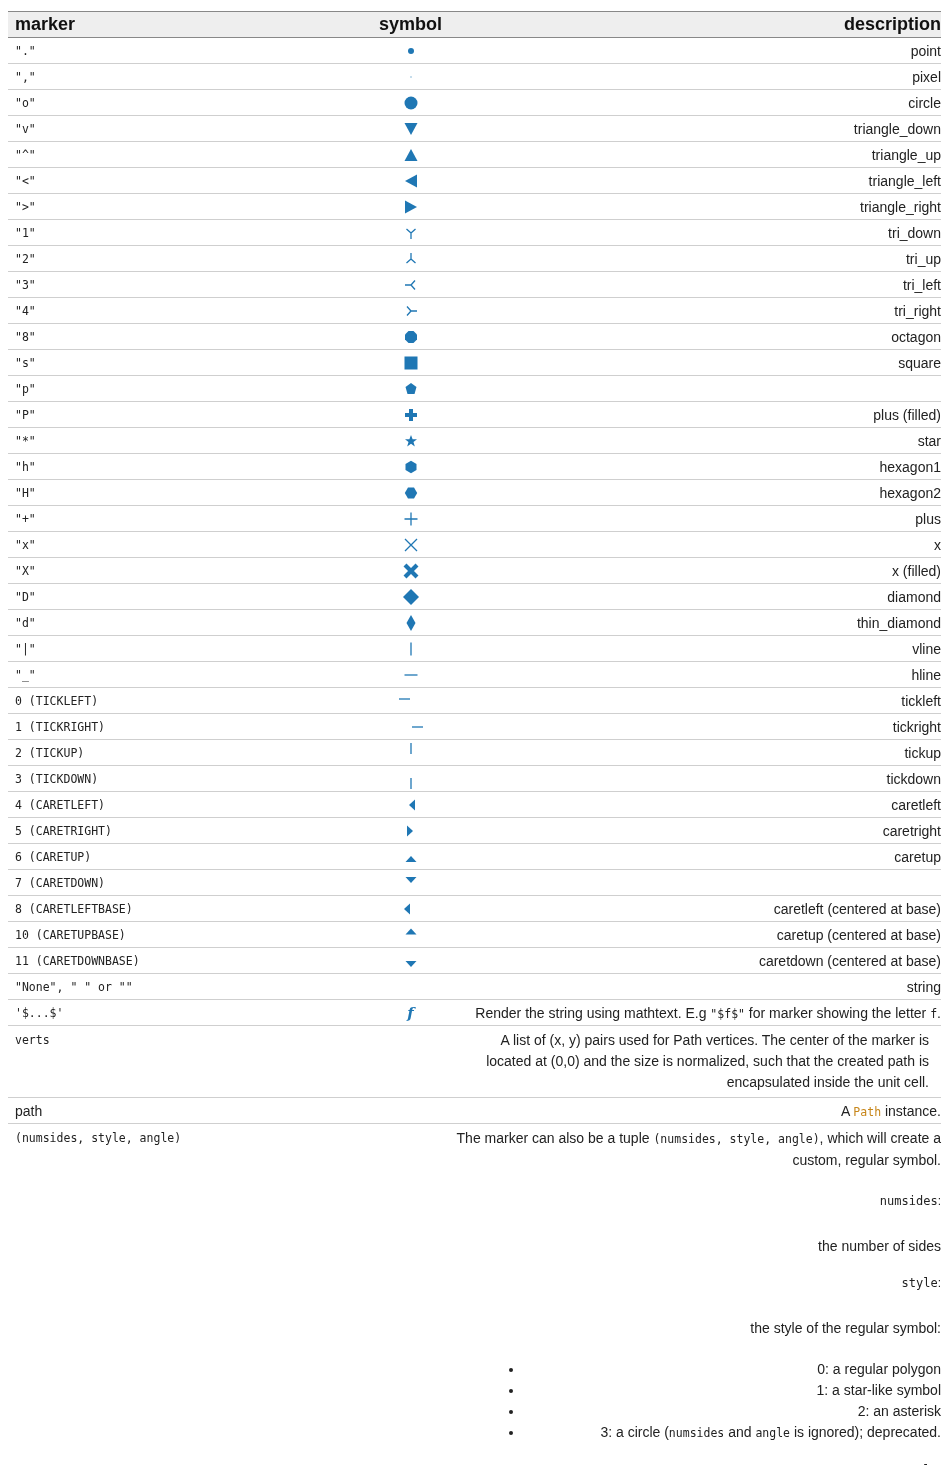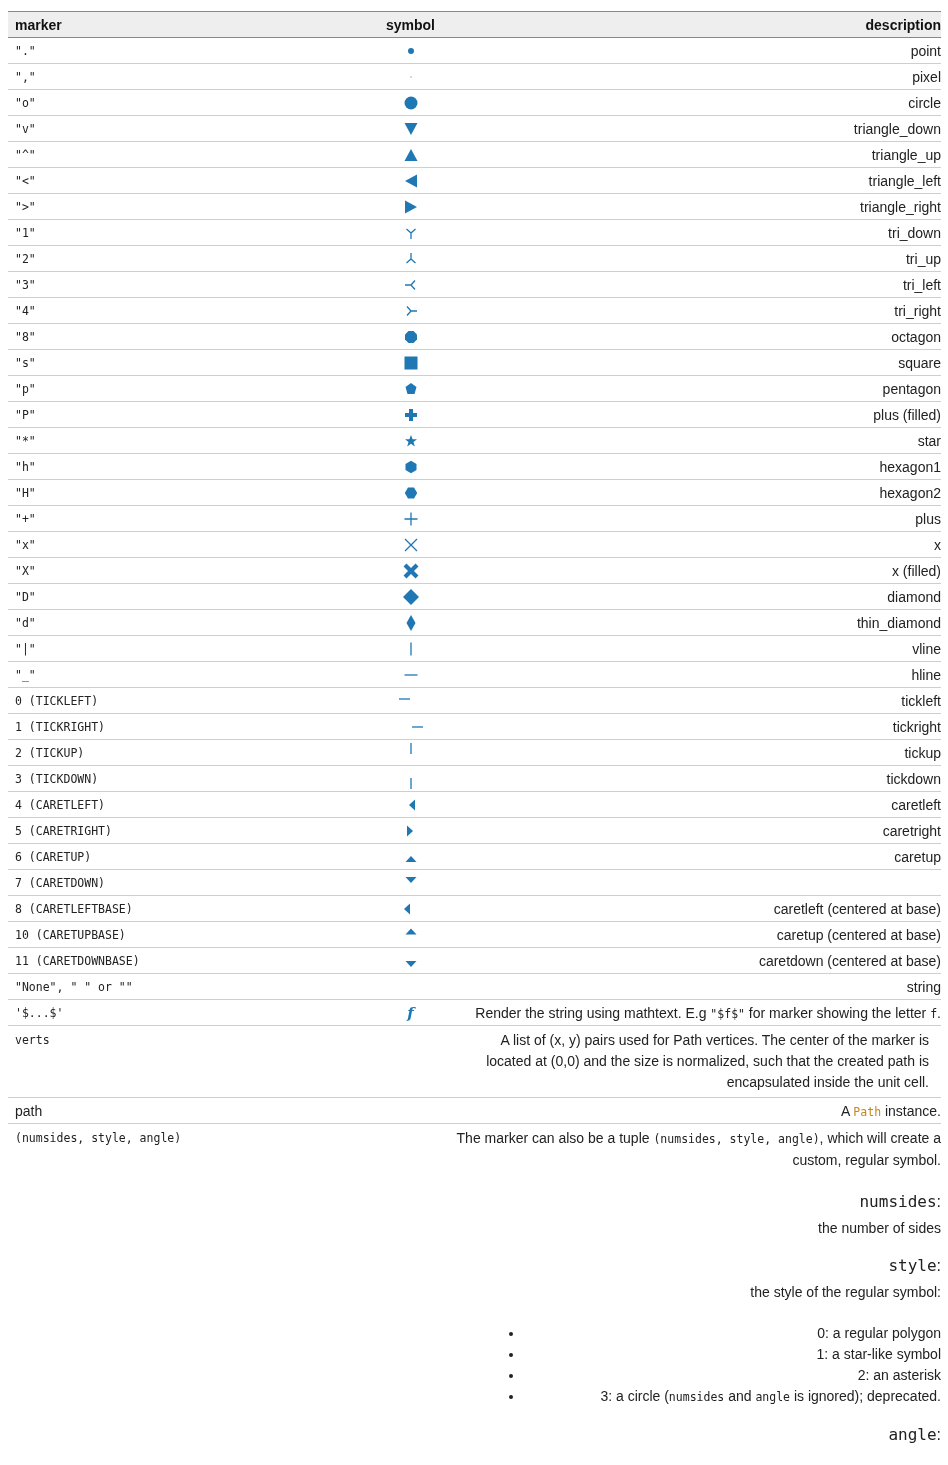--- a/index.html
+++ b/index.html
@@ -1,32 +1,32 @@
 <!DOCTYPE html>
 <html><head>
 <meta charset="utf-8">
 <style>
   html, body { margin: 0; padding: 0; background: #ffffff; }
   body { width: 948px; height: 1465px; overflow: hidden; font-family: "Liberation Sans", sans-serif; font-size: 14px; color: #222; }
   .table { position: absolute; left: 8px; top: 11px; width: 933px; }
-  .thead { height: 25px; background: #eeeeee; border-top: 1px solid #888; border-bottom: 1px solid #888; display: flex; align-items: center; font-weight: bold; font-size: 14px; color: #111; }
+  .thead { height: 25px; background: #eeeeee; border-top: 1px solid #888; border-bottom: 1px solid #888; display: flex; align-items: center; font-weight: bold; font-size: 18px; color: #111; }
   .row { display: flex; border-bottom: 1px solid #cfcfcf; height: 25px; align-items: center; }
   .c1 { width: 360px; padding-left: 7px; box-sizing: border-box; }
   .c2 { width: 85px; text-align: right; position: relative; height: 100%; display: flex; align-items: center; justify-content: center; }
   .c3 { flex: 1; padding-left: 1px; text-align: right; }
   .mono { font-family: "DejaVu Sans Mono", monospace; font-size: 11.5px; color: #222; }
   .sym svg { display: block; }
   .tall { height: auto; align-items: flex-start; padding: 4px 0 4px; }
   .tall .c3 { line-height: 21px; }
   .tall .c1 { padding-top: 3px; }
   .code { font-family: "DejaVu Sans Mono", monospace; font-size: 11.5px; }
   .path-code { color: #c7861a; font-family: "DejaVu Sans Mono", monospace; font-size: 11.5px; }
   dl { margin: 20px 0 0 0; }
-  dt { font-family: "DejaVu Sans Mono", monospace; font-size: 16px; margin: 0; }
-  dd { margin: 6px 0 16px 30px; }
+  dt { font-family: "DejaVu Sans Mono", monospace; font-size: 12px; margin: 0; }
+  dd { margin: 24px 0 16px 30px; }
   ul { margin: 20px 0 0 0; padding-left: 40px; }
   ul li { line-height: 21px; }
 </style>
 </head>
 <body>
 
 <div class="table">
   <div class="thead">
     <div class="c1">marker</div>
     <div class="c2">symbol</div>
@@ -178,21 +178,20 @@
       </div>
       <div class="row">
         <div class="c1 mono">"p"</div>
         <div class="c2 sym">
           <span>
             <svg width="16" height="16" viewBox="0 0 16 16" style="overflow:visible">
               <polygon points="8,2 13.5,6 11.5,13 4.5,13 2.5,6" fill="#1f77b4"></polygon>
             </svg>
           </span>
         </div>
-        <div class="c3">pentagon</div>
       </div>
       <div class="row">
         <div class="c1 mono">"P"</div>
         <div class="c2 sym">
           <span>
             <svg width="16" height="16" viewBox="0 0 16 16" style="overflow:visible">
               <path d="M6,2 H10 V6 H14 V10 H10 V14 H6 V10 H2 V6 H6 Z" fill="#1f77b4"></path>
             </svg>
           </span>
         </div>

